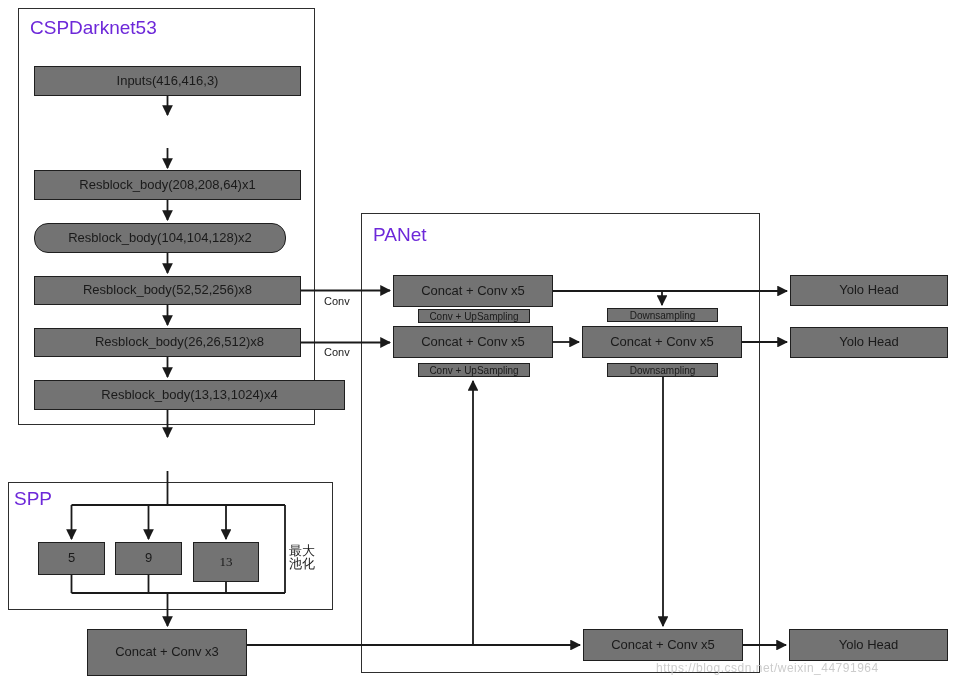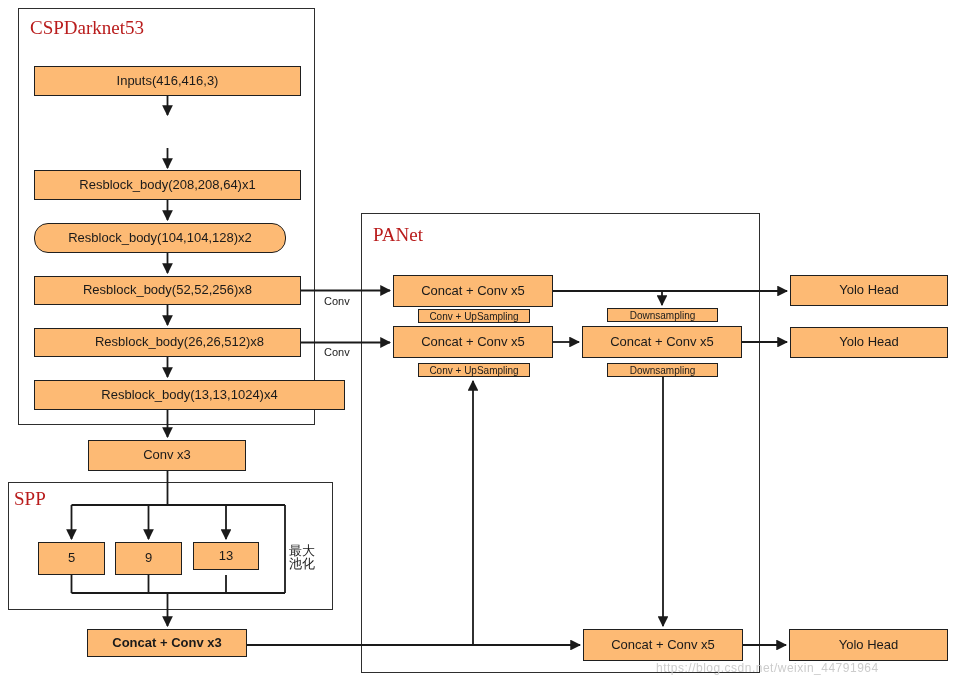--- a/index.html
+++ b/index.html
@@ -3,26 +3,26 @@
 <meta charset="utf-8">
 <style>
   html,body { margin:0; padding:0; background:#fff; }
   .canvas {
     position:relative; width:958px; height:685px; background:#ffffff;
     font-family:"Liberation Sans", sans-serif; color:#1a1a1a; overflow:hidden;
   }
   .canvas * { box-sizing:border-box; }
   .group { position:absolute; border:1.2px solid #2e2e2e; background:transparent; }
   .group-title {
-    position:absolute; font-family:Liberation Serif, serif;
-    font-size:19px; color:#b91c1c; white-space:nowrap;
+    position:absolute; font-family:Liberation Sans, sans-serif;
+    font-size:19px; color:#6d28d9; white-space:nowrap;
   }
   .wires { position:absolute; left:0; top:0; width:958px; height:685px; }
   .node {
-    position:absolute; border:1.7px solid #1f1f1f; background:#fdba74;
+    position:absolute; border:1.7px solid #1f1f1f; background:#737373;
     display:flex; align-items:center; justify-content:center;
     font-size:13px; line-height:1.1; white-space:nowrap;
   }
   .node.small { font-size:10px; border-width:1.4px; }
   .float-label { position:absolute; font-size:11px; white-space:nowrap;margin-top:28px; }
   .maxpool { position:absolute; font-size:13px; line-height:13px; white-space:nowrap; }
   .watermark {
     position:absolute; left:656px; top:661px; font-size:12px; color:#cccccc;
     letter-spacing:0.5px; white-space:nowrap;
   }
@@ -89,29 +89,28 @@
   <div class="node" style="left:34px; top:66px; width:267px; height:30px;">Inputs(416,416,3)</div>
   <div class="node" style="left:34px; top:170px; width:267px; height:30px;">Resblock_body(208,208,64)x1</div>
   <div class="node" style="left:34px; top:223px; width:252px; height:30px;border-radius:14px;">Resblock_body(104,104,128)x2</div>
   <div class="node" style="left:34px; top:276px; width:267px; height:29px;">Resblock_body(52,52,256)x8</div>
   <div class="node" style="left:34px; top:328px; width:267px; height:29px;padding-left:24px;">Resblock_body(26,26,512)x8</div>
   <div class="node" style="left:34px; top:380px; width:311px; height:30px;">Resblock_body(13,13,1024)x4</div>
 
   <div class="float-label" style="left:324px; top:267px;">Conv</div>
   <div class="float-label" style="left:324px; top:318px;">Conv</div>
 
-  <div class="node" style="left:88px; top:440px; width:158px; height:31px;">Conv x3</div>
   <div class="node" style="left:38px; top:542px; width:67px; height:33px;">5</div>
   <div class="node" style="left:115px; top:542px; width:67px; height:33px;">9</div>
-  <div class="node" style="left:193px; top:542px; width:66px; height:28px;">13</div>
+  <div class="node" style="left:193px; top:542px; width:66px; height:40px;font-family:Liberation Serif, serif;">13</div>
   <div class="maxpool" style="left:289px; top:544px;">
     <div>最大</div>
     <div>池化</div>
   </div>
-  <div class="node" style="left:87px; top:629px; width:160px; height:28px;font-weight:bold;">Concat + Conv x3</div>
+  <div class="node" style="left:87px; top:629px; width:160px; height:47px;">Concat + Conv x3</div>
 
   <div class="node" style="left:393px; top:275px; width:160px; height:32px;">Concat + Conv x5</div>
   <div class="node small" style="left:418px; top:309px; width:112px; height:14px;">Conv + UpSampling</div>
   <div class="node" style="left:393px; top:326px; width:160px; height:32px;">Concat + Conv x5</div>
   <div class="node small" style="left:418px; top:363px; width:112px; height:14px;">Conv + UpSampling</div>
   <div class="node small" style="left:607px; top:308px; width:111px; height:14px;">Downsampling</div>
   <div class="node" style="left:582px; top:326px; width:160px; height:32px;">Concat + Conv x5</div>
   <div class="node small" style="left:607px; top:363px; width:111px; height:14px;">Downsampling</div>
   <div class="node" style="left:583px; top:629px; width:160px; height:32px;">Concat + Conv x5</div>
 

